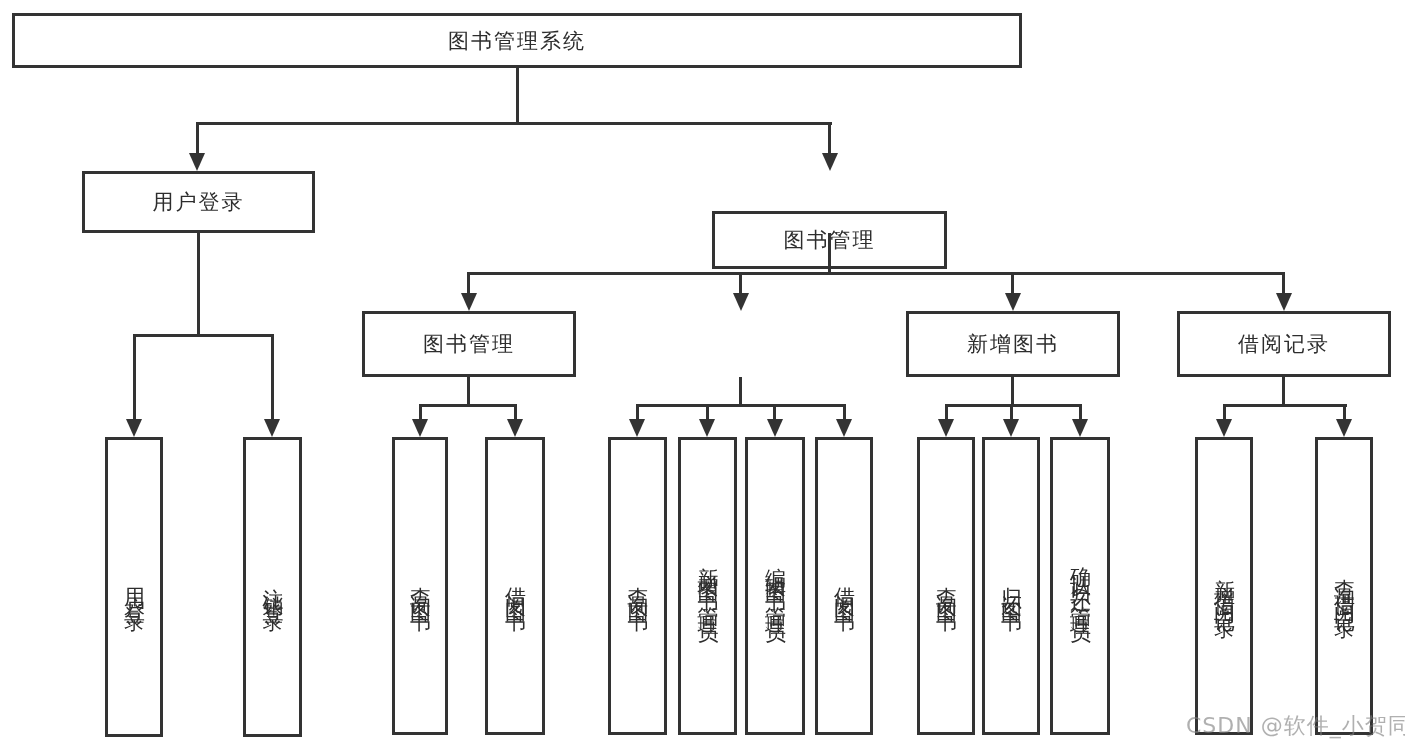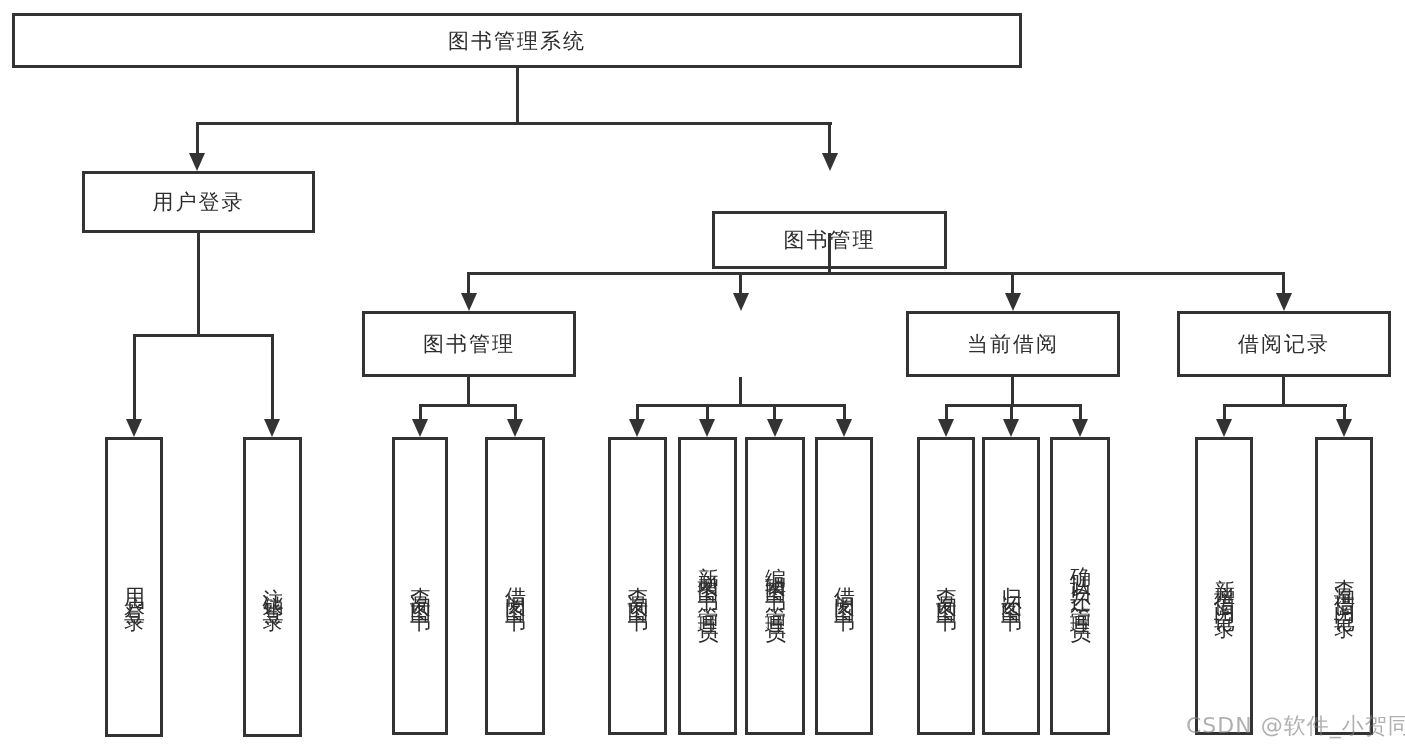--- a/index.html
+++ b/index.html
@@ -76,21 +76,21 @@
     <div class="line" style="left:1011px;top:272px;width:3px;height:21px;"></div>
     <div class="arrowhead" style="left:1005px;top:293px;"></div>
     <div class="line" style="left:1282px;top:272px;width:3px;height:21px;"></div>
     <div class="arrowhead" style="left:1276px;top:293px;"></div>
   </div>
 
   <div class="box" style="left:362px;top:311px;width:214px;height:66px;">
     <span class="hlabel">图书管理</span>
   </div>
   <div class="box" style="left:906px;top:311px;width:214px;height:66px;">
-    <span class="hlabel">当前借阅</span>
+    <span class="hlabel">新增图书</span>
   </div>
   <div class="box" style="left:1177px;top:311px;width:214px;height:66px;">
     <span class="hlabel">借阅记录</span>
   </div>
 
   <div>
     <div class="line" style="left:467px;top:377px;width:3px;height:30px;"></div>
     <div class="line" style="left:419px;top:404px;width:98px;height:3px;"></div>
     <div class="line" style="left:419px;top:404px;width:3px;height:15px;"></div>
     <div class="arrowhead" style="left:412px;top:419px;"></div>

